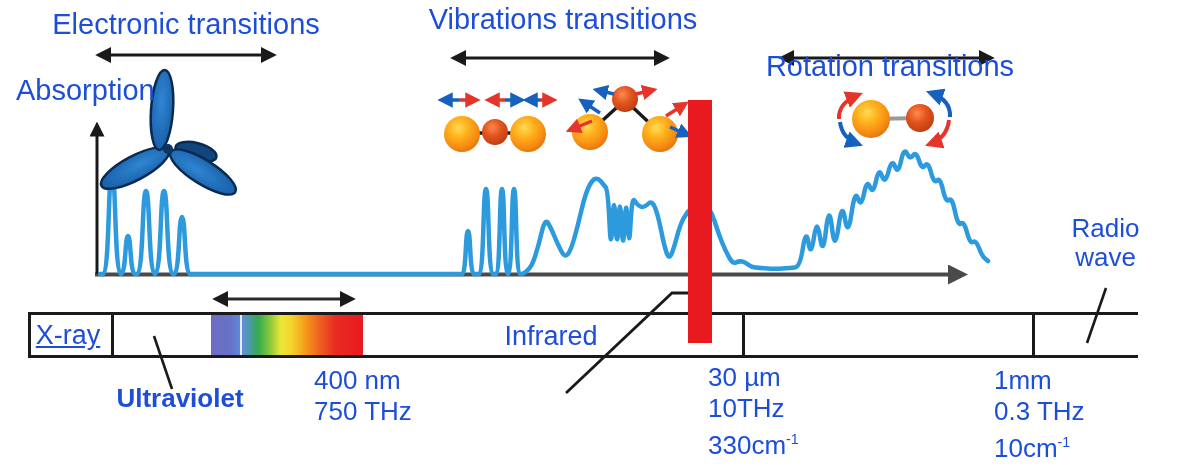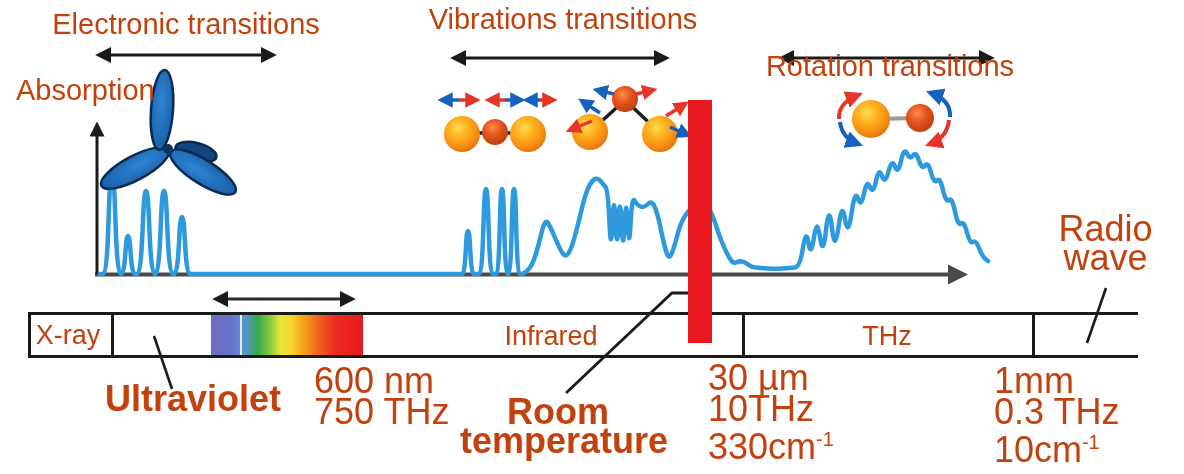--- a/index.html
+++ b/index.html
@@ -1,23 +1,23 @@
 <!DOCTYPE html>
 <html><head>
 <meta charset="utf-8">
 <style>
   html,body{margin:0;padding:0;background:#ffffff;}
   .stage{position:relative;width:1184px;height:474px;background:#ffffff;overflow:hidden;
-         font-family:"Liberation Sans","DejaVu Sans",sans-serif;color:#c2410c;}
+         font-family:"Liberation Sans","DejaVu Sans",sans-serif;color:#1d4ed8;}
   .txt{position:absolute;white-space:nowrap;z-index:3;}
   .ctr{text-align:center;}
   .toplbl{font-size:29px;}
   .axlbl{font-size:29px;}
   .barlbl{font-size:27px;z-index:3;}
-  .botlbl{font-size:36px;line-height:31px;}
+  .botlbl{font-size:26px;line-height:31px;}
   .bold{font-weight:bold;}
   sup{font-size:0.55em;}
   
   .bar{position:absolute;left:28px;top:312px;width:1110px;height:46px;z-index:1;
        border-top:3px solid #1a1a1a;border-bottom:3px solid #1a1a1a;border-left:3px solid #1a1a1a;
        box-sizing:border-box;}
   .divider{position:absolute;top:0;bottom:0;width:3px;background:#1a1a1a;}
   .rainbow{position:absolute;top:0;bottom:0;left:180px;width:152px;
     background:linear-gradient(to right,#6e6cc3 0%,#6673c8 13%,#5e8fdc 21%,#35aa4e 31%,#8cc93c 39%,
       #eae838 46%,#f6d32c 53%,#f49b1b 62%,#ef5c20 72%,#e92b22 82%,#e8191f 100%);}
@@ -33,35 +33,30 @@
   <div class="txt toplbl ctr" style="left:423px;top:3px;width:280px;">Vibrations transitions</div>
   <div class="txt toplbl ctr" style="left:758px;top:10px;width:264px;margin-top:40px;">Rotation transitions</div>
 
   <div class="txt axlbl" style="left:16px;top:74px;">Absorption</div>
 
   <div class="txt botlbl" style="left:1048px;top:214px;width:115px;text-align:center;line-height:29px;">
     <div>Radio</div>
     <div>wave</div>
   </div>
 
-  <div class="txt barlbl ctr" style="left:28px;top:320px;width:80px;">X-ray</div>
+  <div class="txt barlbl ctr" style="left:28px;top:320px;width:80px;text-decoration:underline;">X-ray</div>
   <div class="txt barlbl ctr" style="left:360px;top:321px;width:382px;">Infrared</div>
-  <div class="txt barlbl ctr" style="left:742px;top:321px;width:290px;">THz</div>
 
   <div class="txt botlbl ctr" style="left:105px;top:383px;width:150px;font-weight:bold;">Ultraviolet</div>
 
   <div class="txt botlbl" style="left:314px;top:365px;">
-    <div>600 nm</div>
+    <div>400 nm</div>
     <div>750 THz</div>
   </div>
 
-  <div class="txt botlbl bold ctr" style="left:460px;top:397px;width:196px;line-height:29px;">
-    <div>Room</div>
-    <div>temperature</div>
-  </div>
 
   <div class="txt botlbl" style="left:708px;top:362px;">
     <div>30 µm</div>
     <div>10THz</div>
     <div><span>330cm</span><sup>-1</sup></div>
   </div>
 
   <div class="txt botlbl" style="left:994px;top:365px;">
     <div>1mm</div>
     <div>0.3 THz</div>

